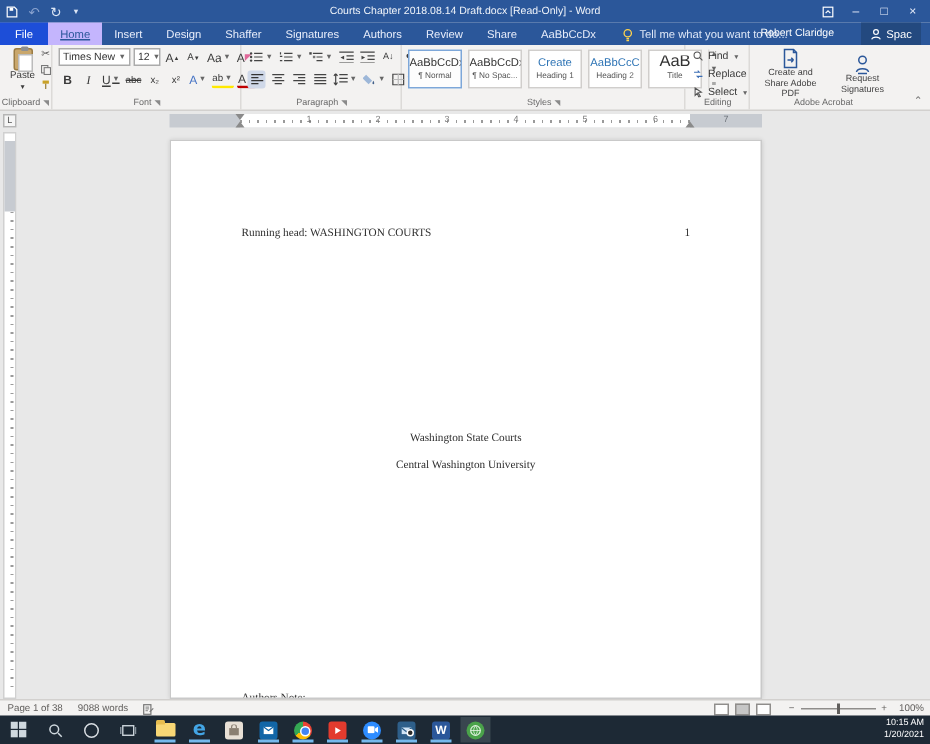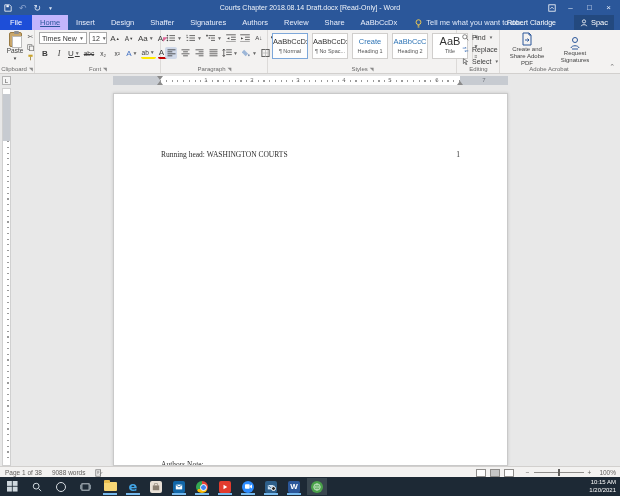--- a/index.html
+++ b/index.html
@@ -391,20 +391,22 @@
     <div class="vruler">
       <div class="marg"></div>
       <div class="vticks"></div>
     </div>
     <div class="page">
       <div class="runrow">
         <span>Running head: WASHINGTON COURTS</span>
         <span>1</span>
       </div>
       <div class="titleblock">
+        <div>Washington State Courts</div>
+        <div>Central Washington University</div>
       </div>
       <div class="anote">Authors Note:</div>
     </div>
   </div>
 
   <div class="statusbar">
     <div class="sb-left">
       <span>Page 1 of 38</span>
       <span>9088 words</span>
       <span><svg class="svgi" width="8" height="8" viewBox="0 0 10 10">

